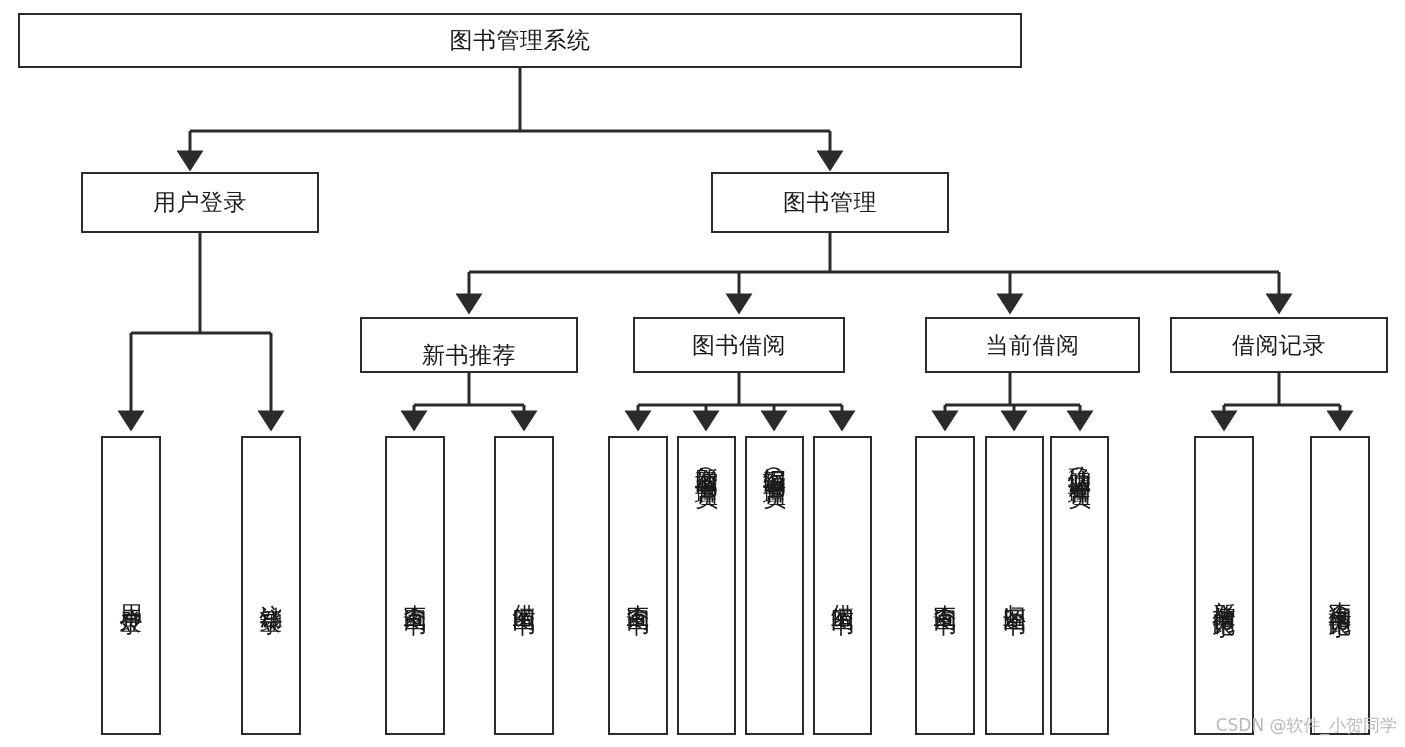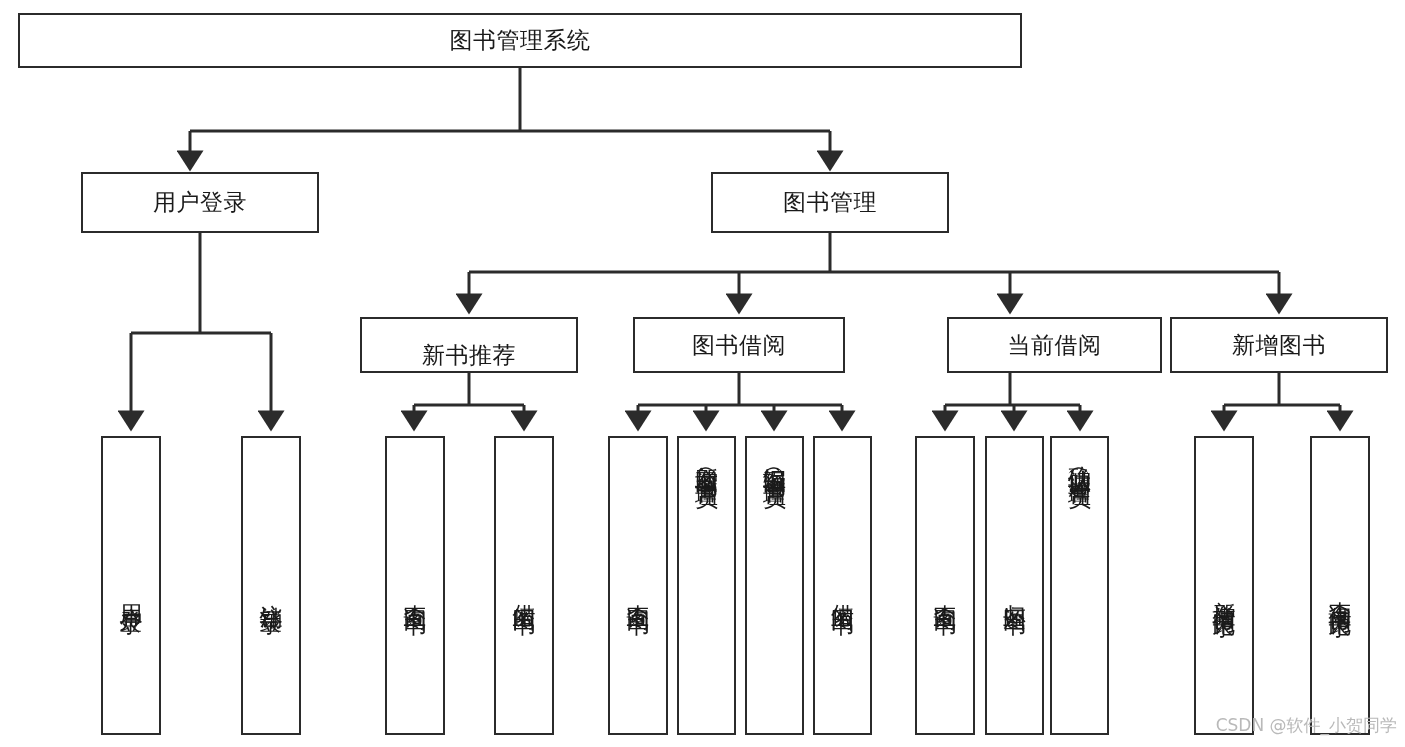--- a/index.html
+++ b/index.html
@@ -129,25 +129,25 @@
   <div class="node h" style="left:711px; top:172px; width:238px; height:61px;">
     <span>图书管理</span>
   </div>
 
   <div class="node h" style="left:360px; top:317px; width:218px; height:56px;align-items:flex-end;">
     <span>新书推荐</span>
   </div>
   <div class="node h" style="left:633px; top:317px; width:212px; height:56px;text-align:center;">
     <span>图书借阅</span>
   </div>
-  <div class="node h" style="left:947px; top:317px; width:215px; height:56px;">
+  <div class="node h" style="left:925px; top:317px; width:215px; height:56px;">
     <span>当前借阅</span>
   </div>
   <div class="node h" style="left:1170px; top:317px; width:218px; height:56px;">
-    <span>新增图书</span>
+    <span>借阅记录</span>
   </div>
 
   <div class="node v mid" style="left:101px; top:436px; width:60px; height:299px;">
     <span class="vtext" style="margin-top: 142px;">用户登录</span>
   </div>
   <div class="node v mid" style="left:241px; top:436px; width:60px; height:299px;">
     <span class="vtext" style="margin-top: 142px;">注销登录</span>
   </div>
 
   <div class="node v mid" style="left:385px; top:436px; width:60px; height:299px;">

